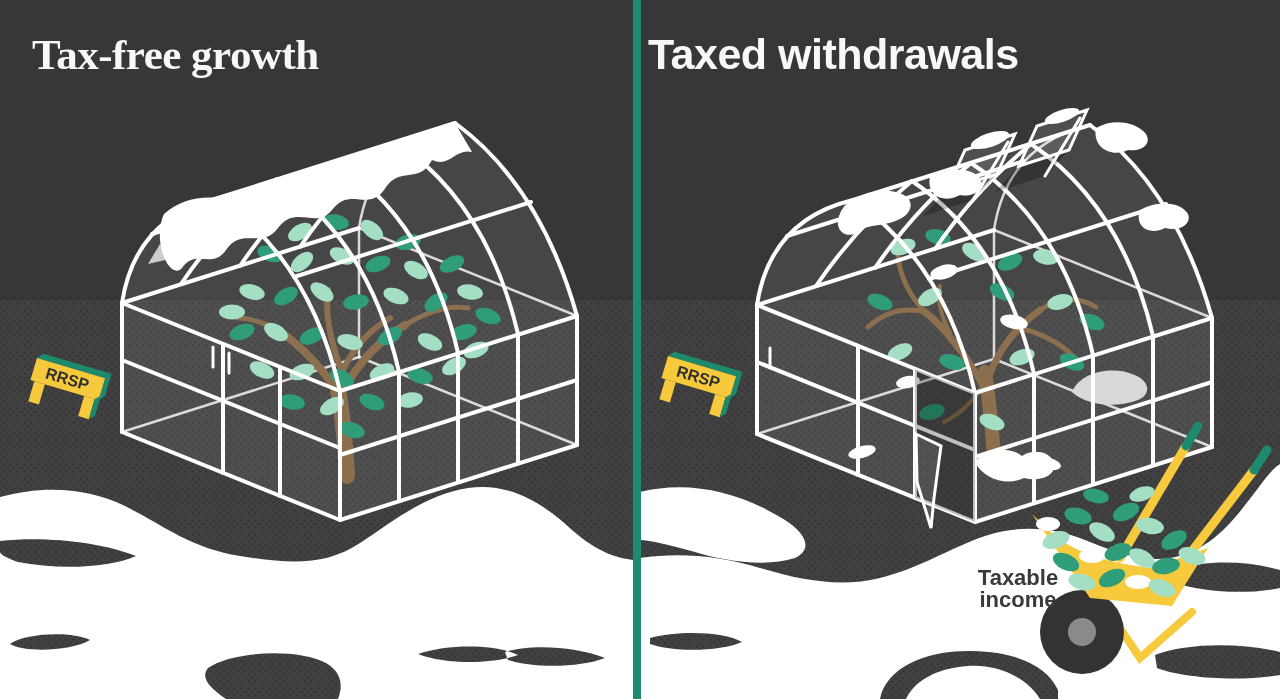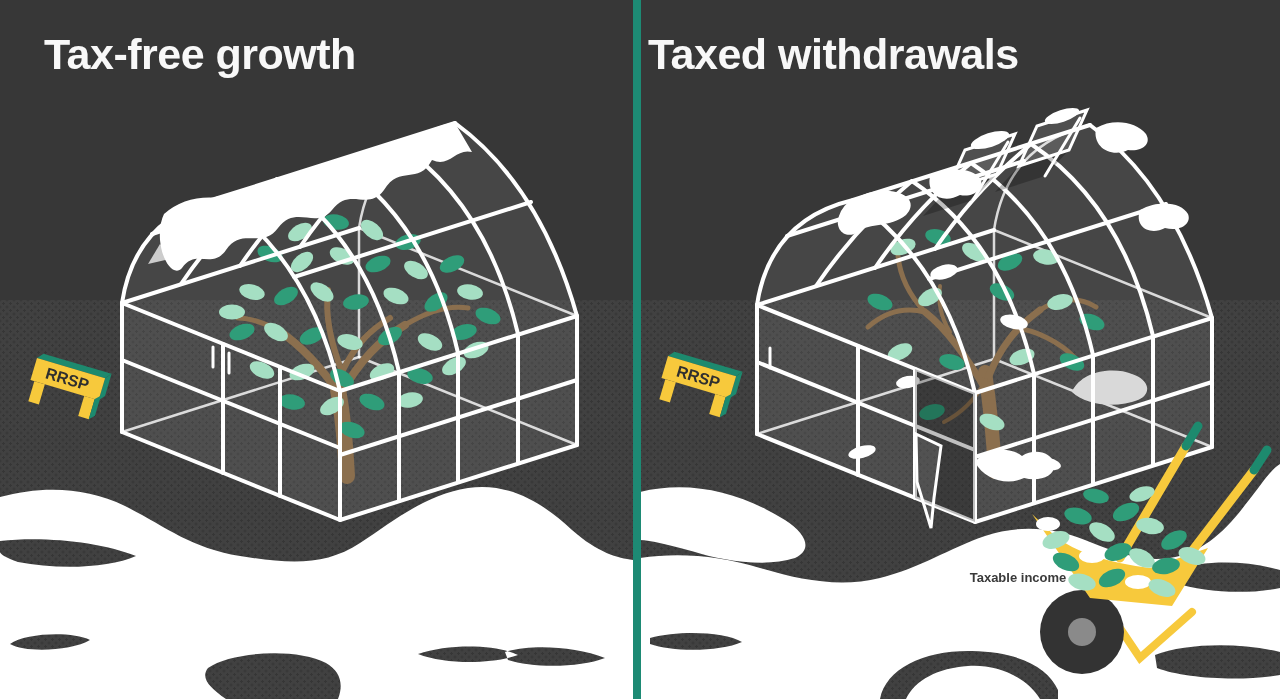--- a/index.html
+++ b/index.html
@@ -16,30 +16,30 @@
       radial-gradient(circle, var(--dot) 1.1px, transparent 1.3px);
     background-size:7px 7px,7px 7px;
     background-position:0 0,3.5px 3.5px;
     z-index:0;
   }
   #scene{position:absolute;left:0;top:0;z-index:1;}
   .title{
     position:absolute;top:30px;z-index:2;
     color:var(--title);font-size:43px;font-weight:bold;letter-spacing:-0.5px;
   }
-  #title-left{left:44px;}
+  #title-left{left:32px;font-family:Liberation Serif, serif;}
   #title-right{left:648px;}
   #divider{
     position:absolute;left:633px;top:0;width:8px;height:699px;
     background:var(--divider);z-index:3;
   }
   #taxable-label{
     position:absolute;left:958px;top:567px;width:120px;z-index:2;
     text-align:center;color:var(--label-dark);
-    font-size:13px;line-height:22px;font-weight:bold;
+    font-size:22px;line-height:22px;font-weight:bold;
   }
   
   .fr{fill:none;stroke:var(--frame);stroke-width:4;stroke-linecap:round;stroke-linejoin:round}
   .frt{fill:none;stroke:var(--frame);stroke-width:2.5;opacity:.8;stroke-linecap:round;stroke-linejoin:round}
   .fr3{fill:none;stroke:var(--frame);stroke-width:3;stroke-linecap:round}
   .glass{fill:rgba(255,255,255,0.08)}
   .glass2{fill:rgba(255,255,255,0.12)}
   .gdark{fill:rgba(0,0,0,0.25)}
   .snow{fill:var(--snow)}
   .graytip{fill:#cccccc}

